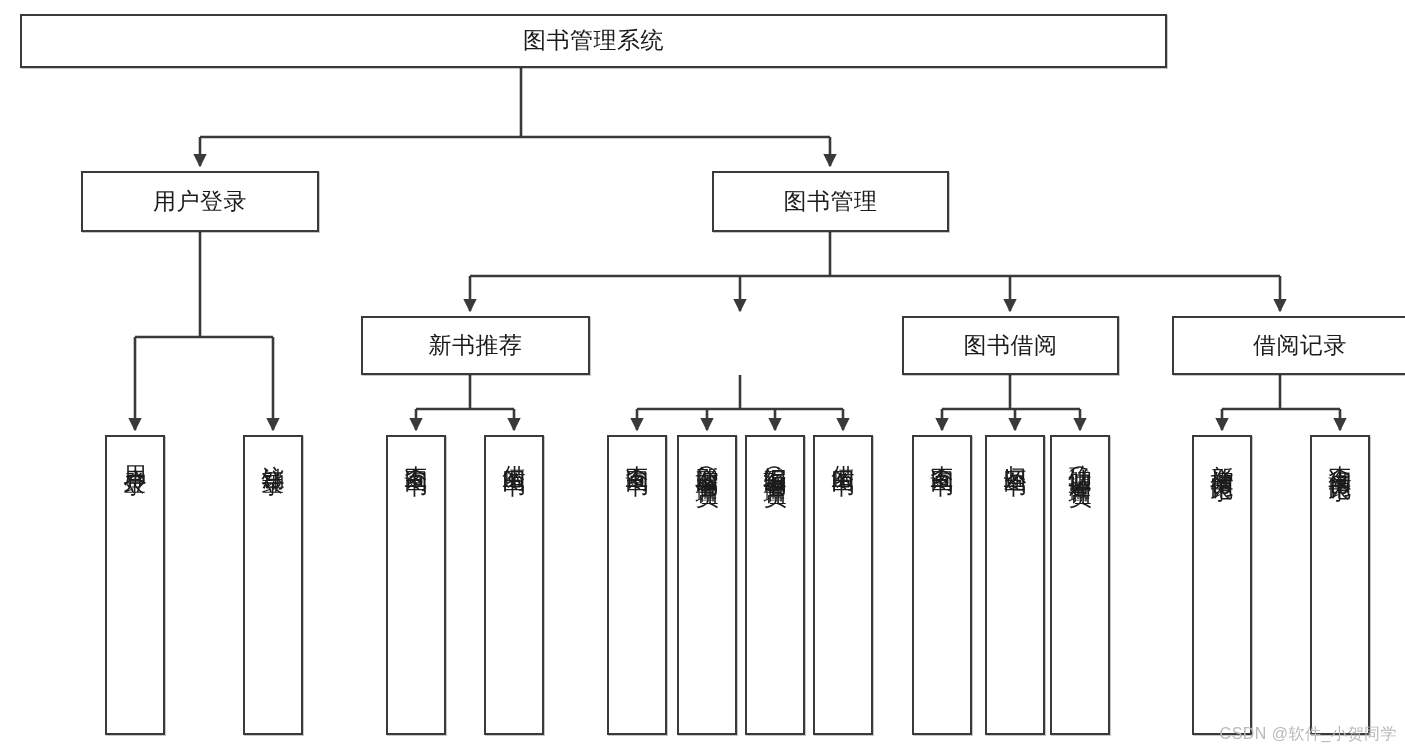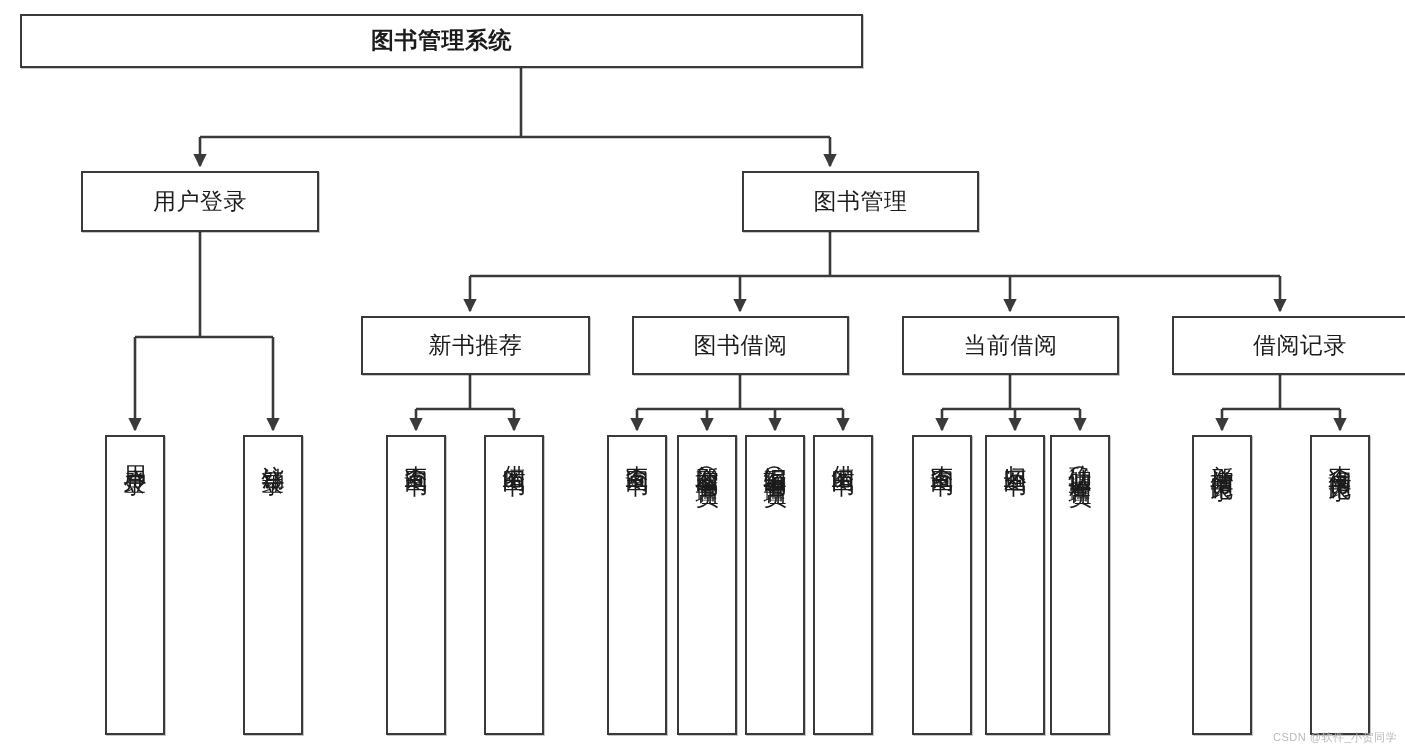--- a/index.html
+++ b/index.html
@@ -53,21 +53,21 @@
     writing-mode: vertical-rl;
     text-orientation: upright;
     font-size: 23px;
     letter-spacing: 3px;
     line-height: 1;
   }
   .watermark {
     position: absolute;
     right: 8px;
     bottom: 2px;
-    font-size: 11px;
+    font-size: 16px;
     color: #b9b9b9;
     letter-spacing: 0.5px;
     white-space: nowrap;
   }
 </style>
 </head>
 <body>
 
 <div id="canvas">
 
@@ -118,39 +118,36 @@
       <path d="M 1015 409 L 1015 430" marker-end="url(#arrow)"></path>
       <path d="M 1080 409 L 1080 430" marker-end="url(#arrow)"></path>
 
       <path d="M 1280 375 L 1280 409"></path>
       <path d="M 1222 409 L 1340 409"></path>
       <path d="M 1222 409 L 1222 430" marker-end="url(#arrow)"></path>
       <path d="M 1340 409 L 1340 430" marker-end="url(#arrow)"></path>
     </g>
   </svg>
 
-  <div class="node horiz" style="left:20px; top:14px; width:843px; height:54px;font-weight:bold;">
+  <div class="node horiz" style="left:20px; top:14px; width:1147px; height:54px;">
     <span class="txt">图书管理系统</span>
   </div>
 
   <div class="node horiz" style="left:81px; top:171px; width:238px; height:61px;">
     <span class="txt">用户登录</span>
   </div>
-  <div class="node horiz" style="left:742px; top:171px; width:237px; height:61px;">
+  <div class="node horiz" style="left:712px; top:171px; width:237px; height:61px;">
     <span class="txt">图书管理</span>
   </div>
 
   <div class="node horiz" style="left:361px; top:316px; width:229px; height:59px;">
     <span class="txt">新书推荐</span>
   </div>
-  <div class="node horiz" style="left:632px; top:316px; width:217px; height:59px;">
+  <div class="node horiz" style="left:902px; top:316px; width:217px; height:59px;">
     <span class="txt">图书借阅</span>
-  </div>
-  <div class="node horiz" style="left:902px; top:316px; width:217px; height:59px;">
-    <span class="txt">当前借阅</span>
   </div>
   <div class="node horiz" style="left:1172px; top:316px; width:256px; height:59px;">
     <span class="txt">借阅记录</span>
   </div>
 
   <div class="node vert" style="left:105px; top:435px; width:60px; height:300px;">
     <span class="txt">用户登录</span>
   </div>
   <div class="node vert" style="left:243px; top:435px; width:60px; height:300px;">
     <span class="txt">注销登录</span>

